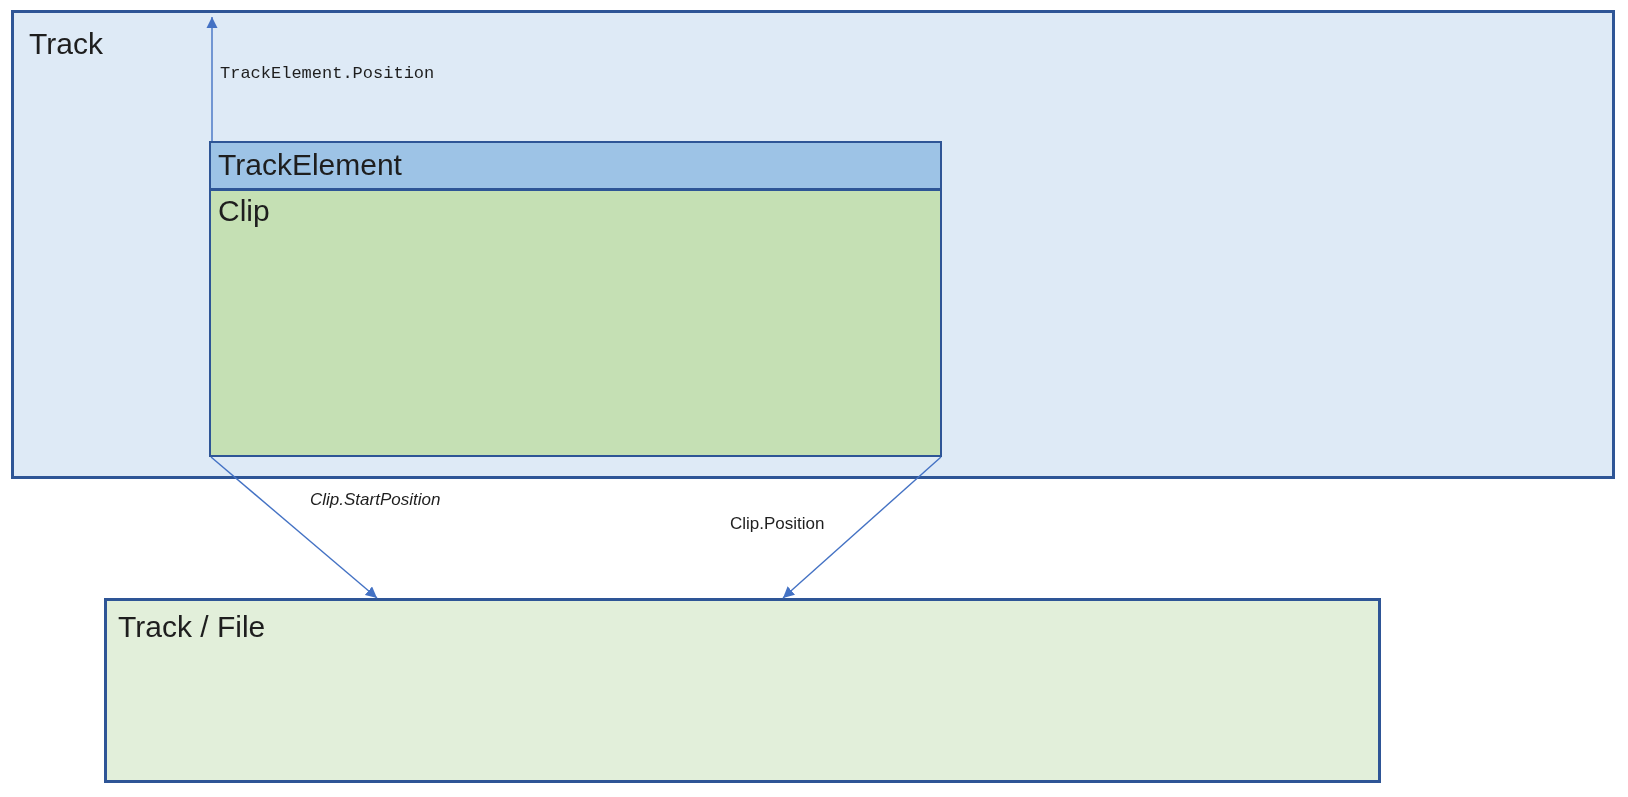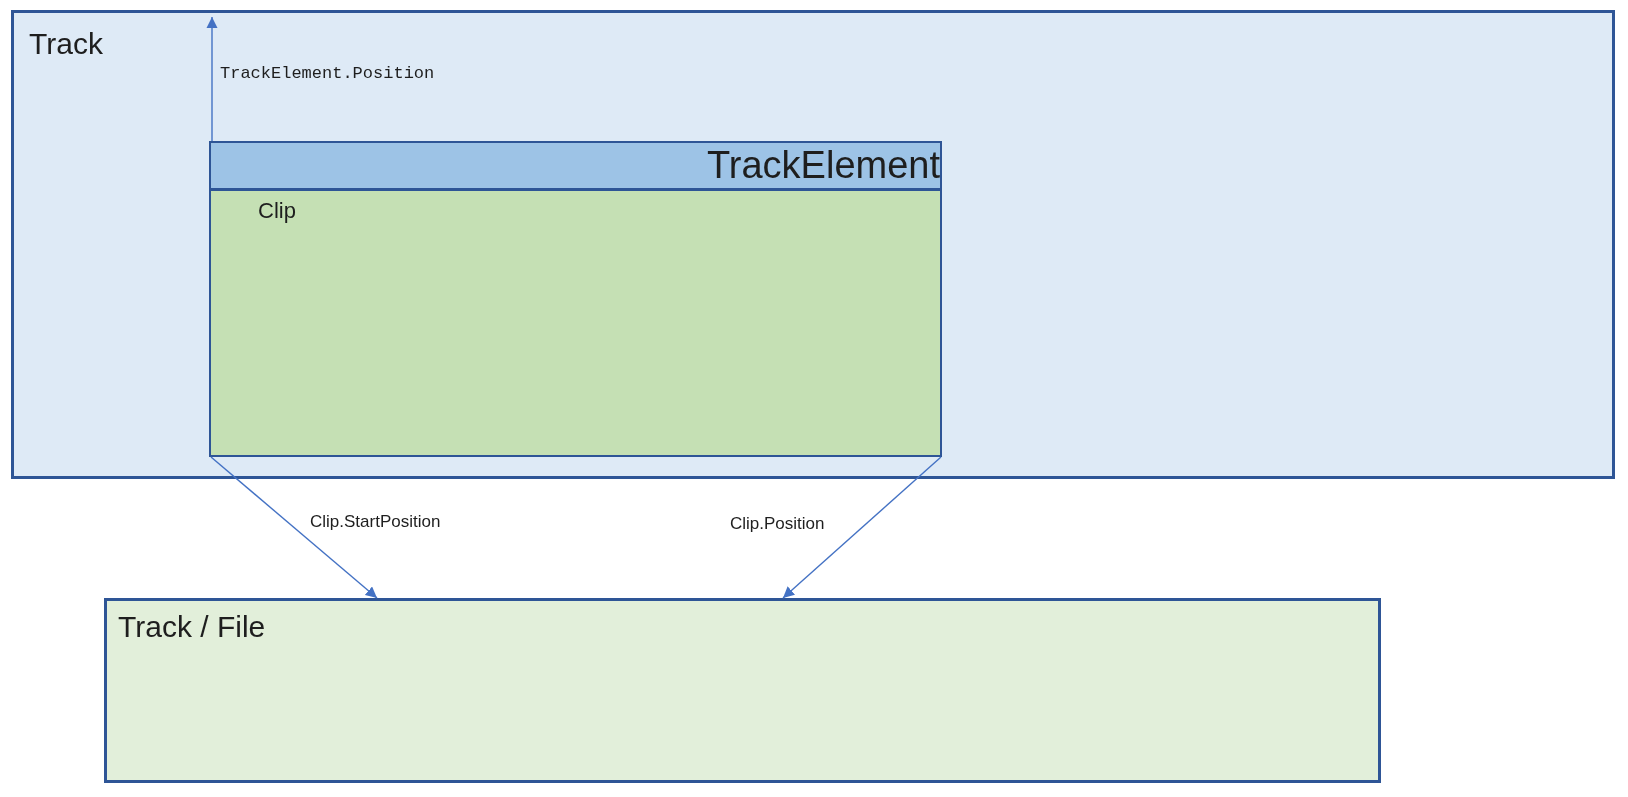--- a/index.html
+++ b/index.html
@@ -36,47 +36,47 @@
     display:flex;flex-direction:column;
   }
   .trackelement-header{
     height:48px;flex:0 0 48px;
     background:var(--track-element-fill);
     border-bottom:3px solid var(--shape-border);
     box-sizing:border-box;
   }
   .trackelement-label{
     padding:5px 0 0 7px;
-    font-size:38px;line-height:34px;text-align:right;
+    font-size:30px;line-height:34px;
   }
   .clip-body{
     flex:1 1 auto;
     background:var(--clip-fill);
   }
   .clip-label{
     padding:3px 0 0 7px;
-    font-size:22px;line-height:34px;margin-left:40px;
+    font-size:30px;line-height:34px;
   }
   .medium{
     left:104px;top:598px;width:1277px;height:185px;
     background:var(--medium-fill);
     border:3px solid var(--shape-border);
   }
   .medium-label{
     padding:9px 0 0 11px;
     font-size:30px;line-height:34px;
   }
   .annotation{
     position:absolute;
     font-size:17px;line-height:21px;
     color:var(--text);
     white-space:nowrap;
   }
   .ann-position{left:220px;top:63px;font-family:Liberation Mono, monospace;}
-  .ann-start{left:310px;top:511px;}
+  .ann-start{left:310px;top:489px;font-style:italic;}
   .ann-duration{left:730px;top:513px;}
   svg.arrows{
     position:absolute;left:0;top:0;width:1628px;height:797px;
     pointer-events:none;
   }
   svg.arrows line{stroke:var(--arrow);stroke-width:1.4;}
   svg.arrows #arrowhead path{fill:var(--arrow);}
 </style>
 </head>
 <body>

